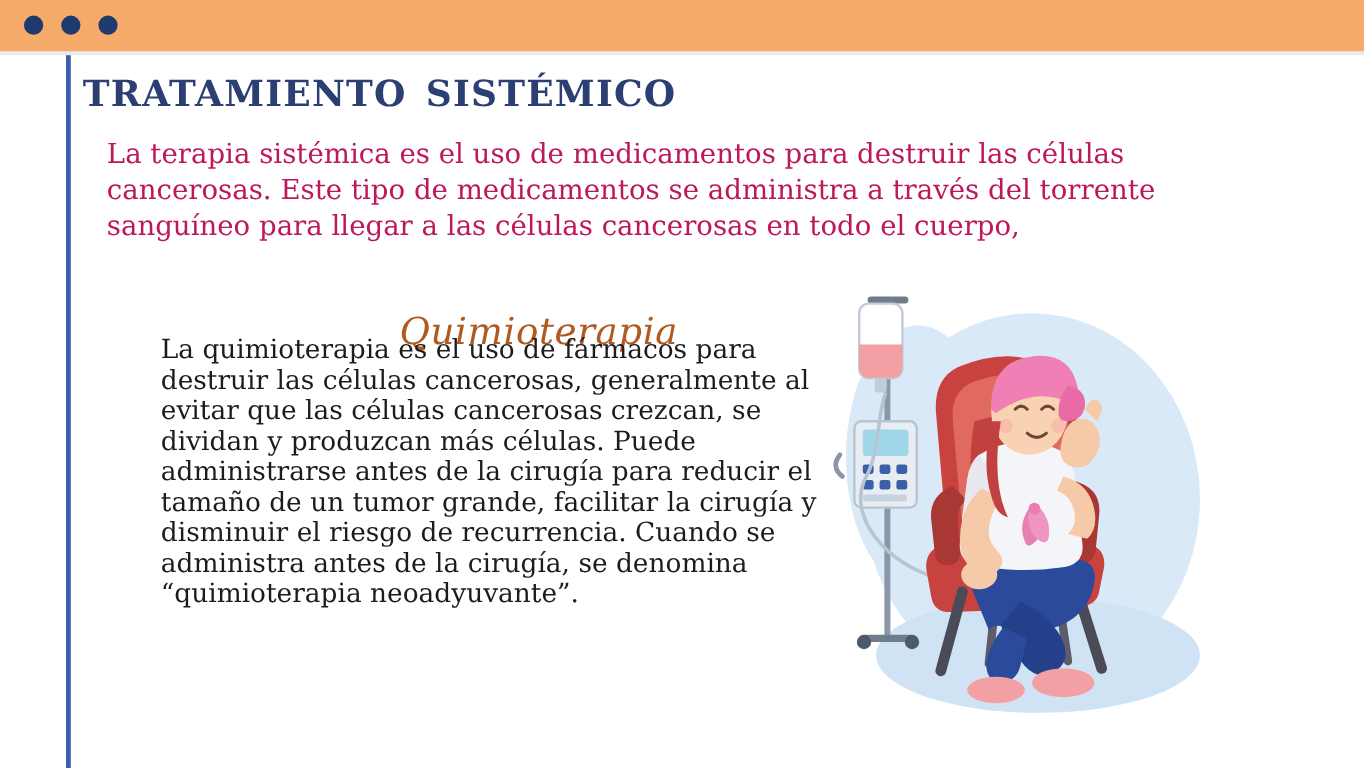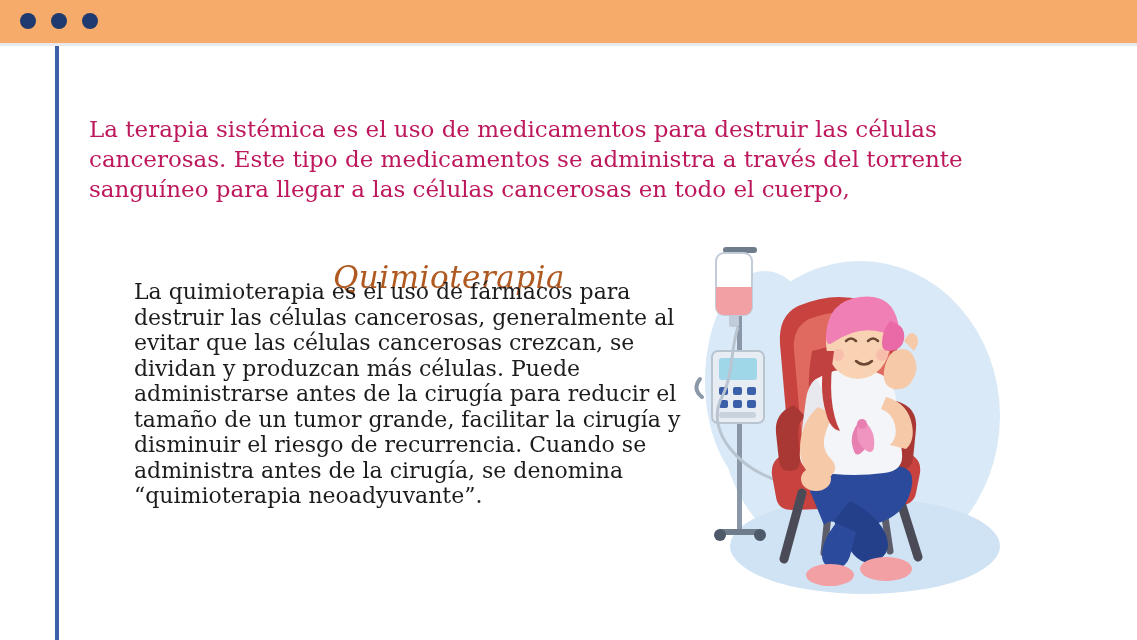--- a/index.html
+++ b/index.html
@@ -145,20 +145,21 @@
     <span class="dot"></span>
     <span class="dot"></span>
   </div>
 </div>
 <div class="topbar-rule"></div>
 
 <div class="left-accent"></div>
 
 <div class="content">
 
+  <div class="page-title">Tratamiento sistémico</div>
 
   <div class="intro">La terapia sistémica es el uso de medicamentos para destruir las células cancerosas. Este tipo de medicamentos se administra a través del torrente sanguíneo para llegar a las células cancerosas en todo el cuerpo,</div>
 
   <div class="section-heading">Quimioterapia</div>
 
   <div class="body-1">La quimioterapia es el uso de fármacos para destruir las células cancerosas, generalmente al evitar que las células cancerosas crezcan, se dividan y produzcan más células. Puede administrarse antes de la cirugía para reducir el tamaño de un tumor grande, facilitar la cirugía y disminuir el riesgo de recurrencia. Cuando se administra antes de la cirugía, se denomina “quimioterapia neoadyuvante”.</div>
 
 
   <div class="illustration">
     <svg width="310" height="400" viewBox="0 0 310 400" xmlns="http://www.w3.org/2000/svg">

